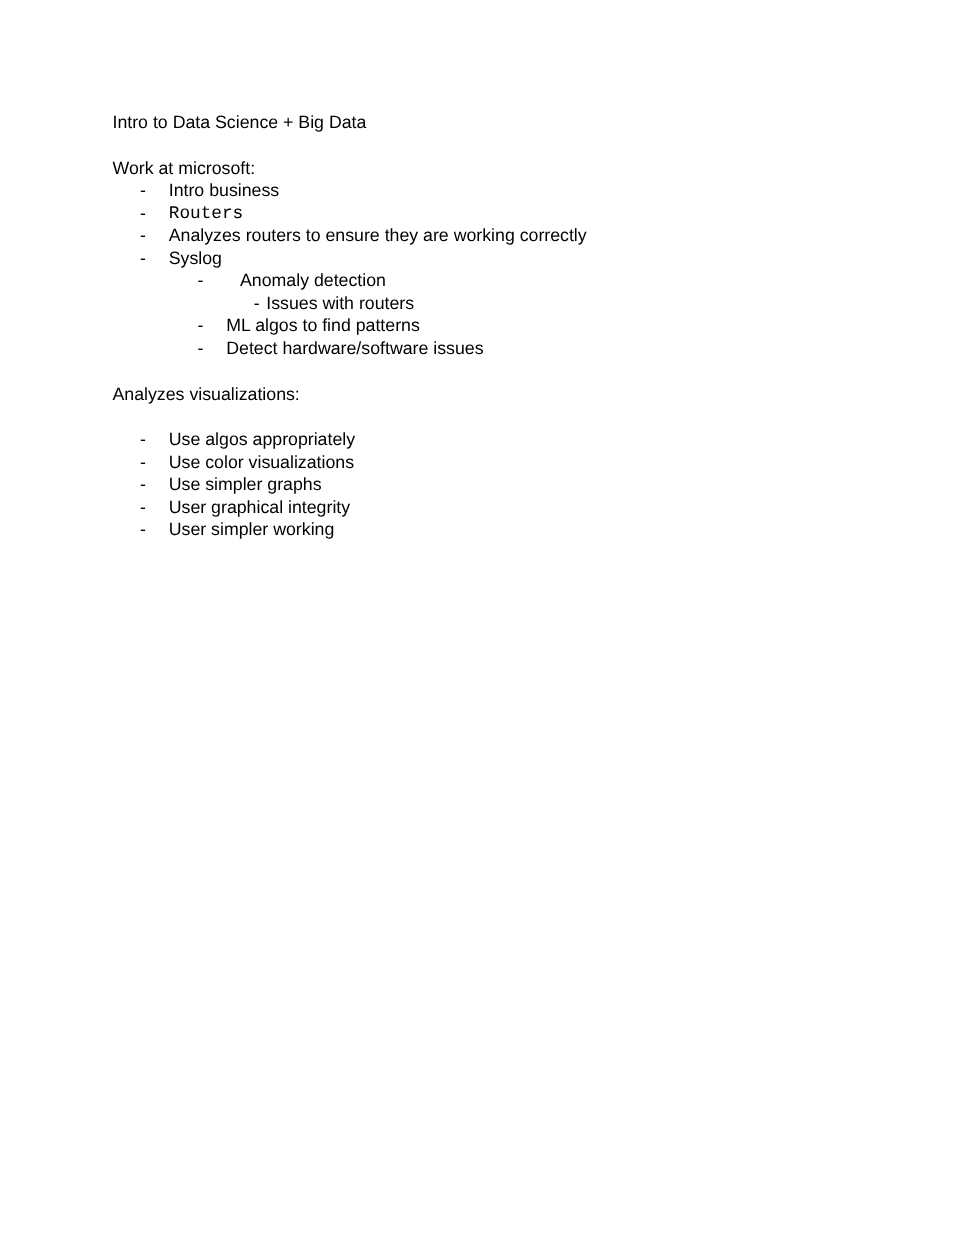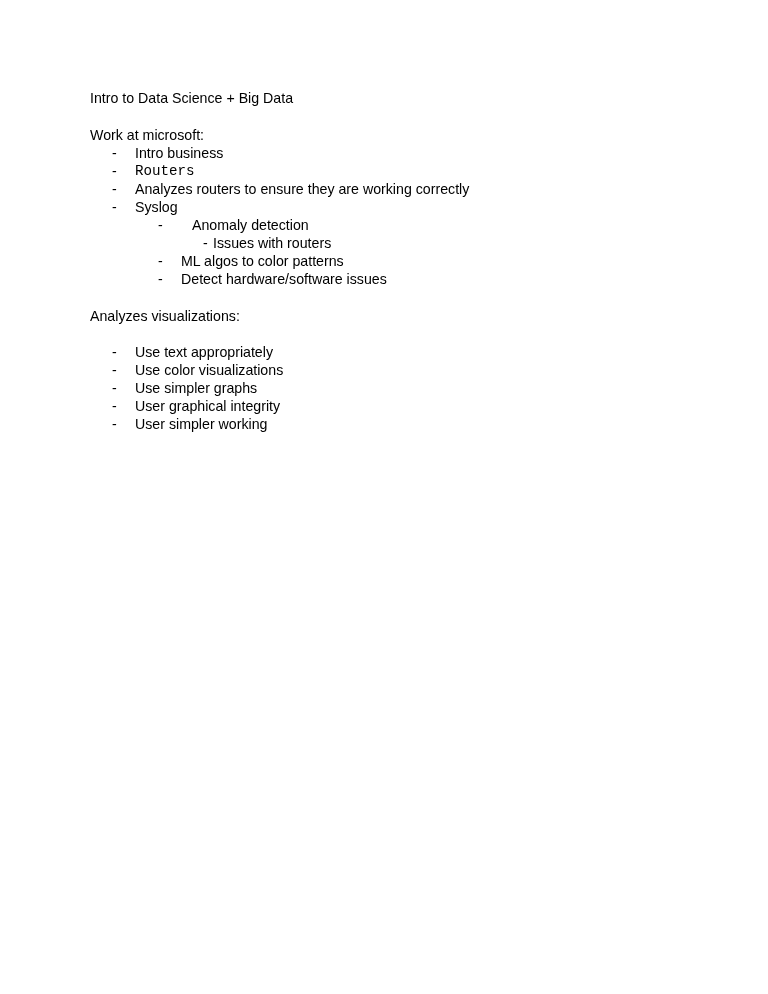--- a/index.html
+++ b/index.html
@@ -37,34 +37,34 @@
     <div class="line" style="top:216px;">
       <span class="dash" style="left:158px;">-</span>
       <span class="txt" style="left:192px;">Anomaly detection</span>
     </div>
     <div class="line" style="top:234px;">
       <span class="dash" style="left:203px;">-</span>
       <span class="txt" style="left:213px;">Issues with routers</span>
     </div>
     <div class="line" style="top:252px;">
       <span class="dash" style="left:158px;">-</span>
-      <span class="txt" style="left:181px;">ML algos to color patterns</span>
+      <span class="txt" style="left:181px;">ML algos to find patterns</span>
     </div>
     <div class="line" style="top:270px;">
       <span class="dash" style="left:158px;">-</span>
       <span class="txt" style="left:181px;">Detect hardware/software issues</span>
     </div>
   </div>
 
   <div class="line" style="left:90px; top:307px;">Analyzes visualizations:</div>
 
   <div>
     <div class="line" style="top:343px;">
       <span class="dash" style="left:112px;">-</span>
-      <span class="txt" style="left:135px;">Use text appropriately</span>
+      <span class="txt" style="left:135px;">Use algos appropriately</span>
     </div>
     <div class="line" style="top:361px;">
       <span class="dash" style="left:112px;">-</span>
       <span class="txt" style="left:135px;">Use color visualizations</span>
     </div>
     <div class="line" style="top:379px;">
       <span class="dash" style="left:112px;">-</span>
       <span class="txt" style="left:135px;">Use simpler graphs</span>
     </div>
     <div class="line" style="top:397px;">

